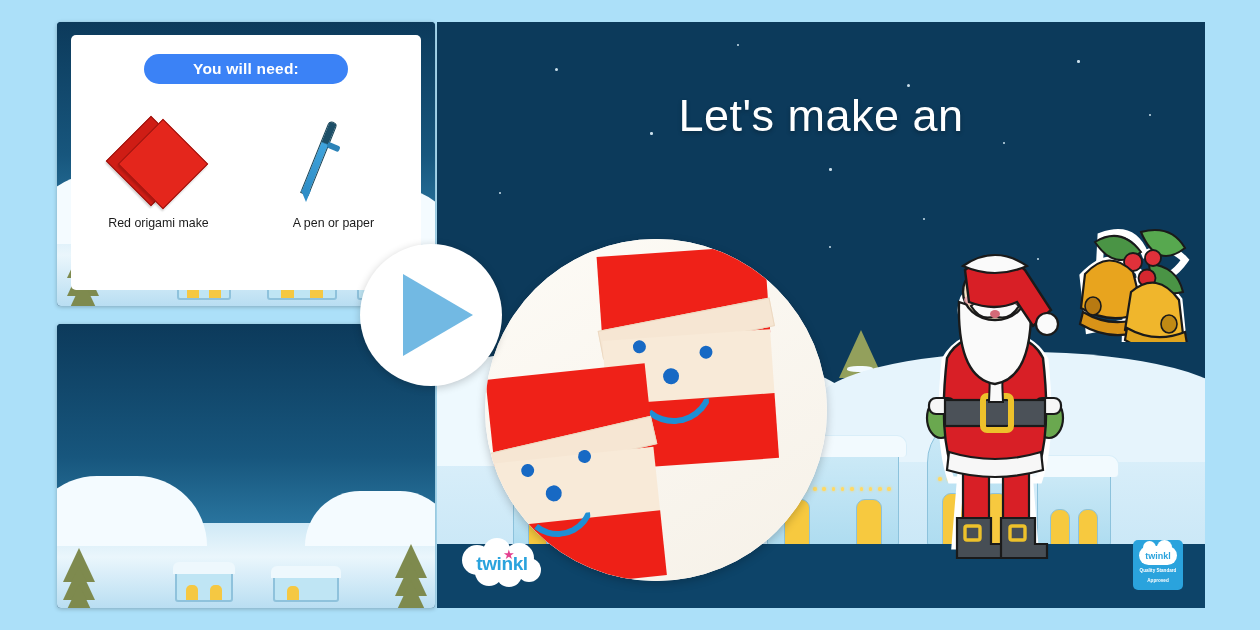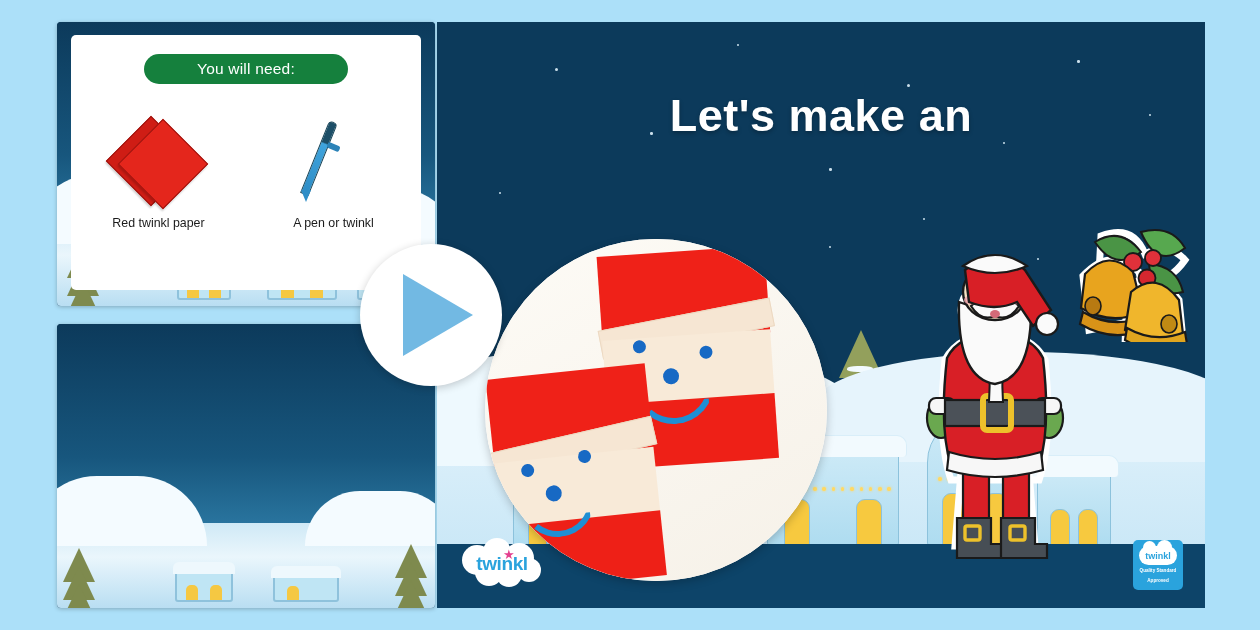--- a/index.html
+++ b/index.html
@@ -62,22 +62,22 @@
   .mwin { position:absolute; background:#f5c842; border-radius: 5px 5px 0 0; }
 
   .thumb-card {
     position: absolute; left: 14px; top: 13px; right: 14px; bottom: 16px;
     background: #ffffff; border-radius: 5px; overflow: hidden;
   }
 
   
   .need-pill {
     margin: 19px auto 12px; width: 204px; height: 30px;
-    background: #15803d; border-radius: 16px;
-    color: #fff; font-size: 15.5px; font-weight: normal;
+    background: #3b82f6; border-radius: 16px;
+    color: #fff; font-size: 15.5px; font-weight: bold;
     display:flex; align-items:center; justify-content:center;
     letter-spacing: .2px;
   }
   .need-items { display:flex; margin-top: 24px; }
   .need-item { flex: 1; text-align:center; }
   .need-art { height: 104px; position: relative; }
   .need-cap { font-size: 12.4px; color: #1b1b1b; margin-top: 4px; }
 
   .paper-stack { position:absolute; left:50%; top: 8px; transform: translateX(-50%); width: 96px; height: 92px; }
   .paper {
@@ -197,21 +197,21 @@
   }
   .lights { position:absolute; height: 4px; }
   .lights i {
     position:absolute; top:0; width:3.5px; height:3.5px; background:#ffd964; border-radius:50%;
     box-shadow: 0 0 3px #ffd964;
   }
 
   
   .title-wrap { position:absolute; left: 0; right: 0; top: 68px; text-align:center; z-index: 20; }
   .title-1 {
-    color:#ffffff; font-size: 45px; font-weight: bold; letter-spacing: .5px;
+    color:#ffffff; font-size: 45px; font-weight: normal; letter-spacing: .5px;
     text-shadow: 0 2px 4px rgba(0,0,0,.28);
   }
   .title-2 {
     color:#ffffff; font-size: 58px; font-weight: bold; letter-spacing: .5px;
     margin-top: -4px; text-shadow: 0 2px 5px rgba(0,0,0,.3);
   }
 
   
   .photo-circle {
     position:absolute; left: 48px; top: 217px; width: 342px; height: 342px;
@@ -311,32 +311,32 @@
         <div class="need-pill">You will need:</div>
 
         <div class="need-items">
           <div class="need-item">
             <div class="need-art">
               <div class="paper-stack">
                 <div class="paper back"></div>
                 <div class="paper front"></div>
               </div>
             </div>
-            <div class="need-cap">Red twinkl paper</div>
+            <div class="need-cap">Red origami make</div>
           </div>
 
           <div class="need-item">
             <div class="need-art">
               <div class="pen-art">
                 <div class="pen-body"></div>
                 <div class="pen-clip"></div>
                 <div class="pen-tip" style="left:2px; top:74px;"></div>
               </div>
             </div>
-            <div class="need-cap">A pen or twinkl</div>
+            <div class="need-cap">A pen or paper</div>
           </div>
         </div>
       </div>
     </div>
 
     <div class="thumb t2">
       <div class="mini-bg">
         <div class="mini-sky"></div>
         <div class="mini-ground"></div>
         <div class="mini-hill a"></div>

